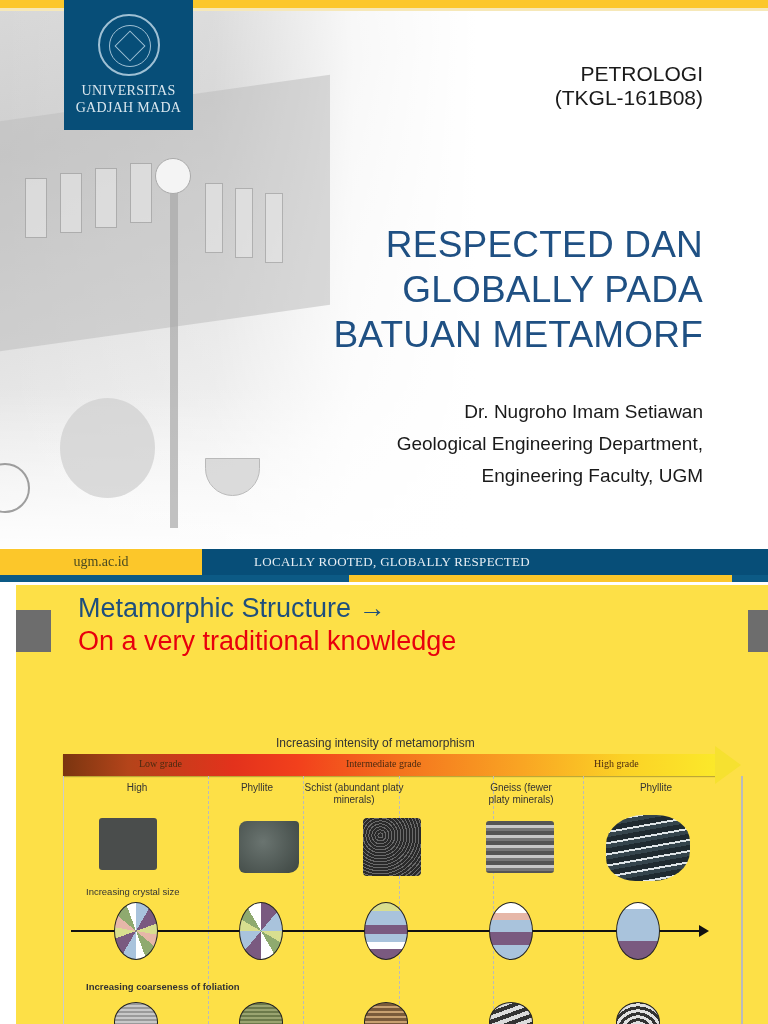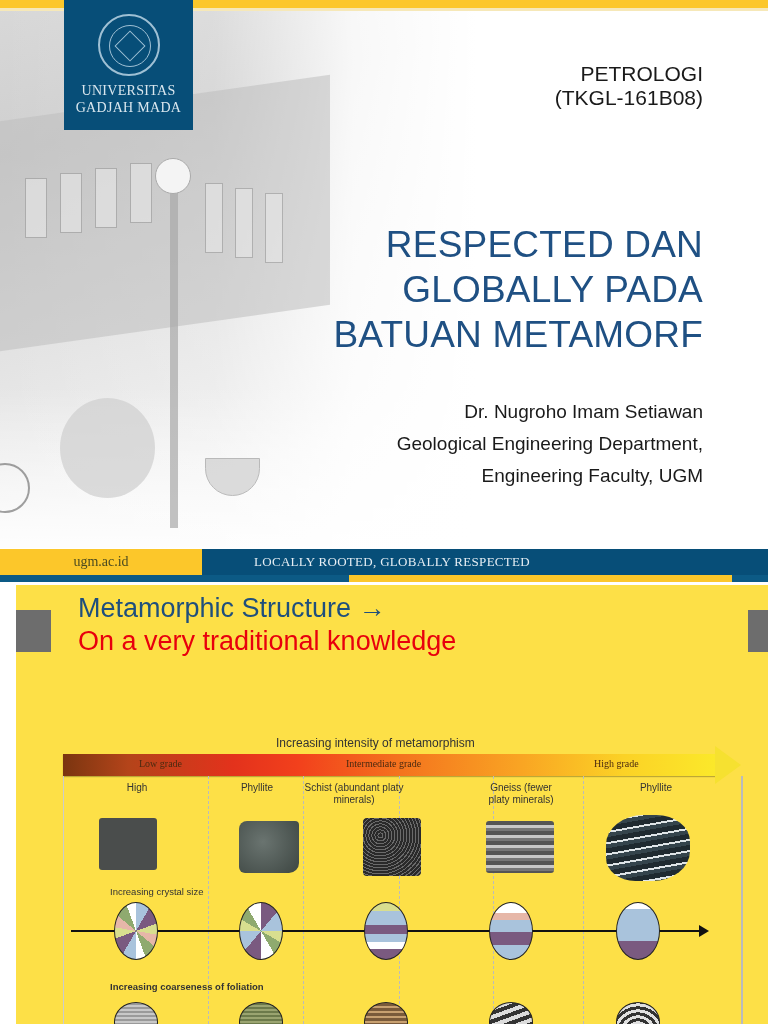--- a/index.html
+++ b/index.html
@@ -58,21 +58,21 @@
     box-shadow: 0 1px 1px rgba(0,0,0,.25); }
   .grade-head { position: absolute; left: 654px; top: 56px; width: 0; height: 0;
     border-top: 19px solid transparent; border-bottom: 19px solid transparent; border-left: 26px solid #f6e130; }
   .grade-label { position: absolute; top: 68px; font-family: "Liberation Serif", serif; font-size: 10px; color: #4a2a10; }
 
   .table { position: absolute; left: 2px; top: 86px; width: 680px; height: 248px; border-left: 1px solid #ccc; border-right: 2px solid #bbb; }
   .col-div { position: absolute; top: 86px; width: 0; height: 248px; border-left: 1px dashed #bbb; }
   .rock-col { position: absolute; top: 92px; width: 130px; text-align: center; font-size: 10px; line-height: 12px; color: #333; }
   .rock { position: absolute; top: 128px; }
 
-  .row-label { position: absolute; left: 25px; font-size: 9.5px; color: #333; margin-left: 24px; }
+  .row-label { position: absolute; left: 25px; font-size: 9.5px; color: #333; }
   .axis-line { position: absolute; left: 10px; top: 240px; width: 630px; height: 2px; background: #111; }
   .axis-arrow { position: absolute; left: 638px; top: 235px; width: 0; height: 0; border-top: 6px solid transparent; border-bottom: 6px solid transparent; border-left: 10px solid #111; }
   .grain { position: absolute; top: 212px; width: 44px; height: 58px; border-radius: 50%; border: 1.5px solid #222; overflow: hidden; }
   .fol { position: absolute; top: 312px; width: 44px; height: 40px; border-radius: 50%; border: 1.5px solid #222; overflow: hidden; }
 </style>
 </head>
 <body>
 
 <section class="slide1">
   <div class="sketch">

